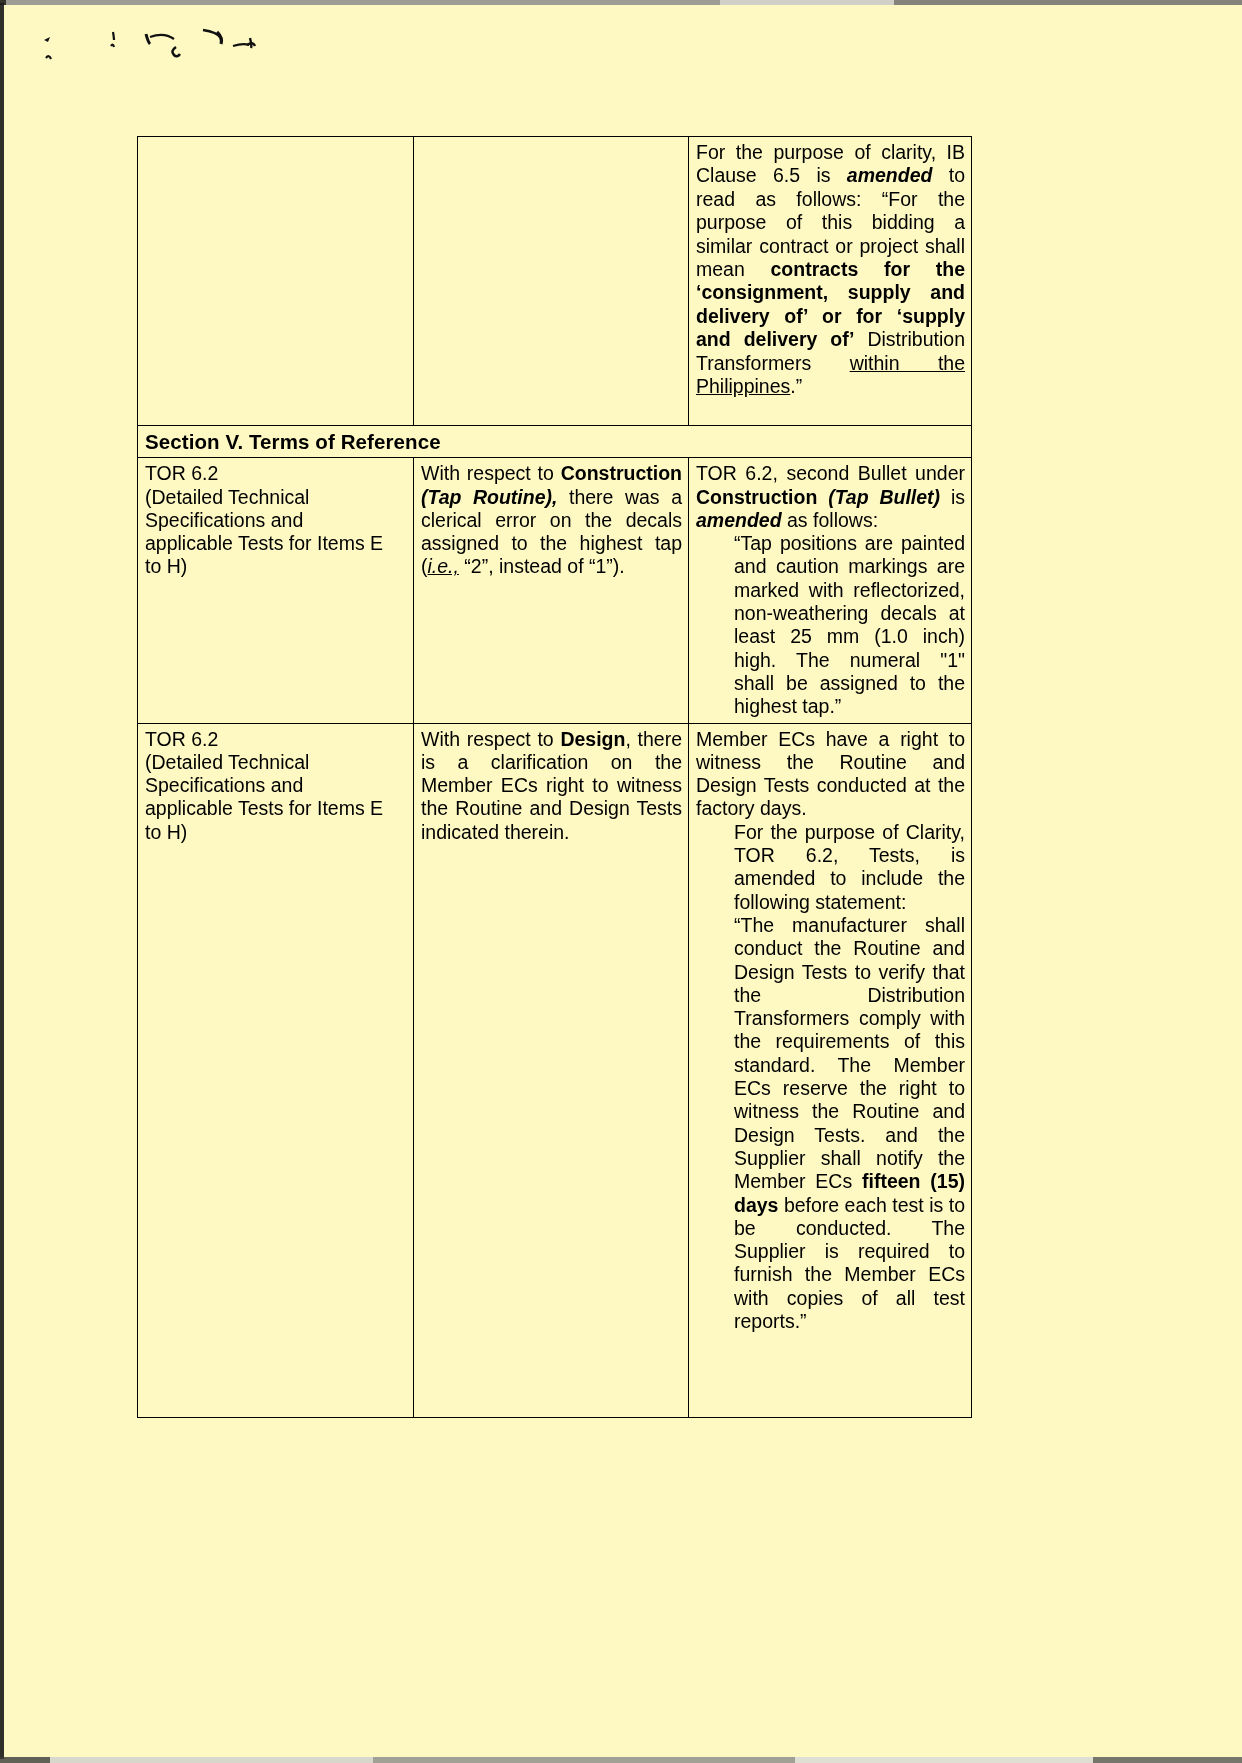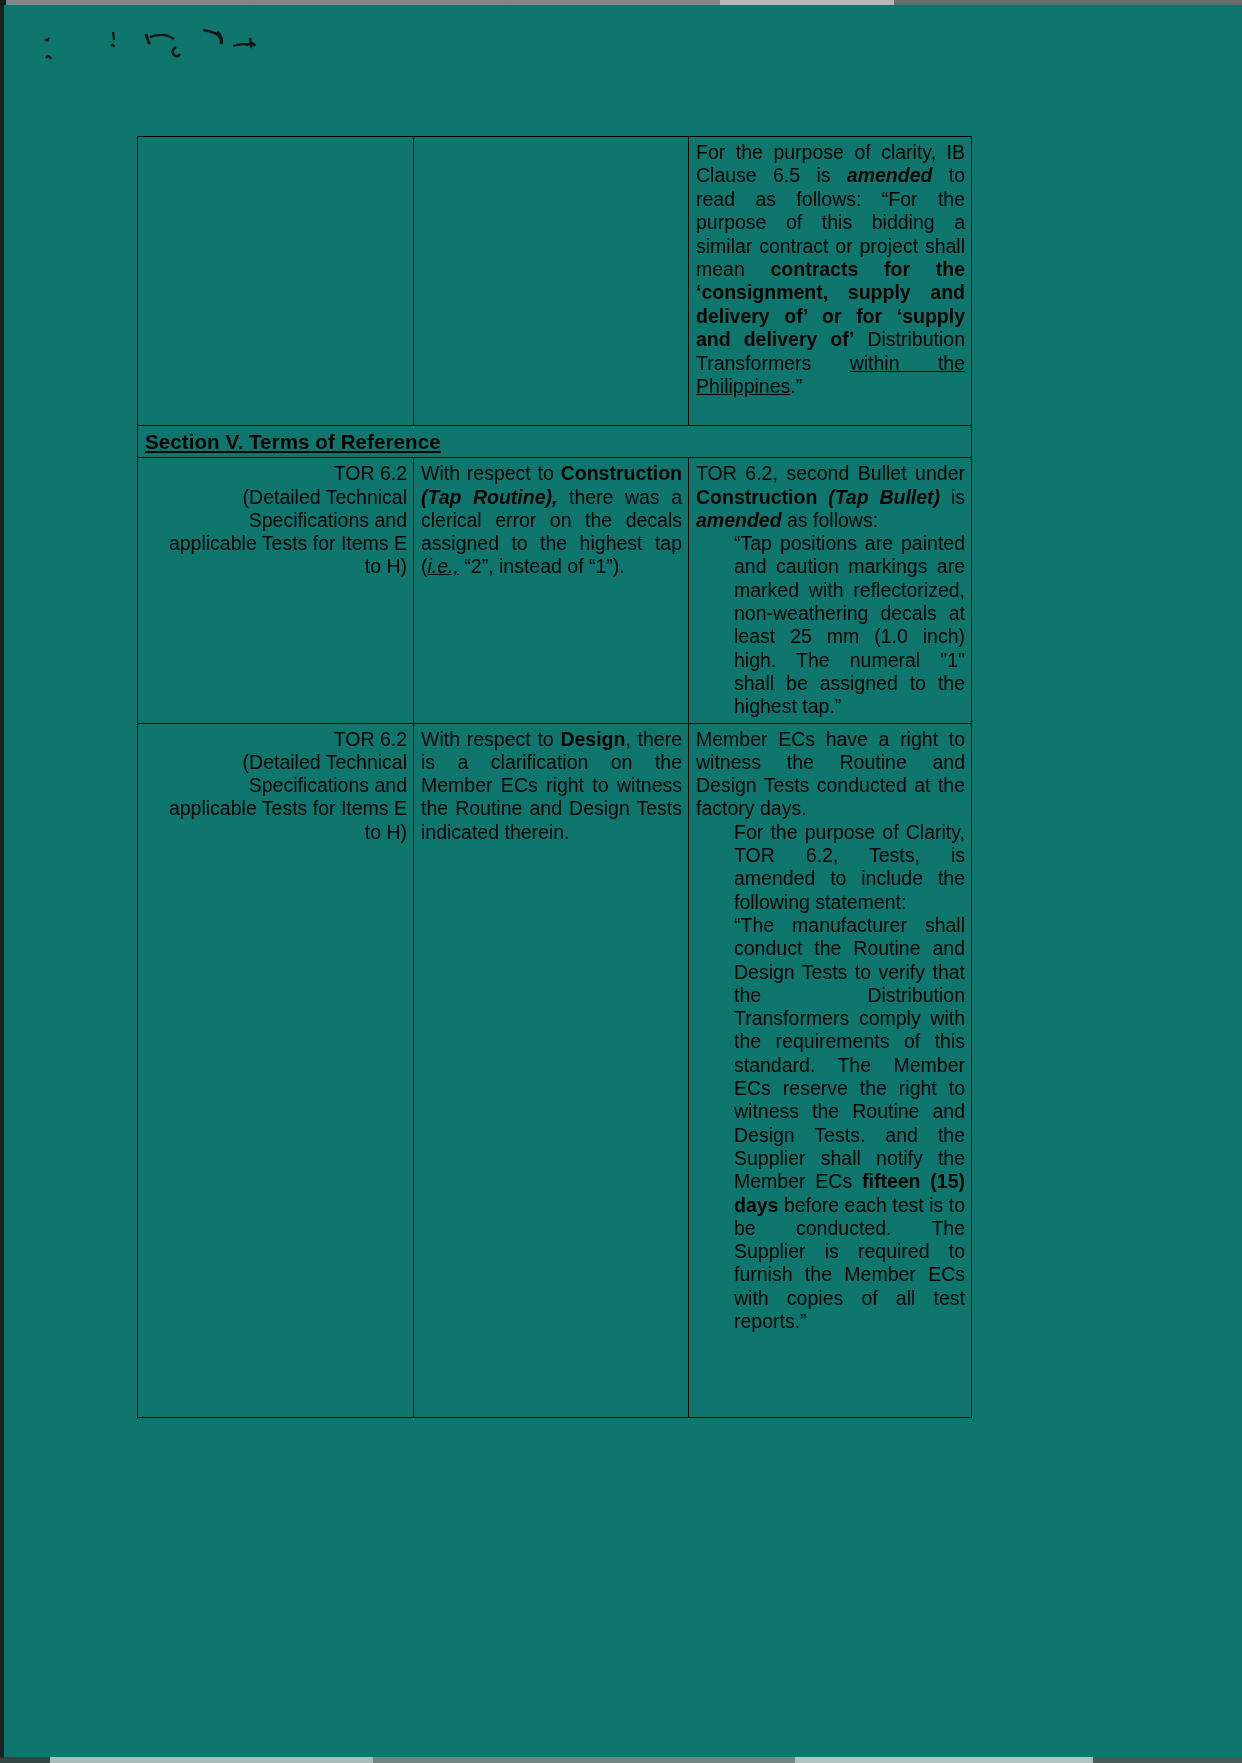--- a/index.html
+++ b/index.html
@@ -15,21 +15,21 @@
     color: #000000;
     overflow: hidden;
   }
 
   
   #scan-page {
     position: absolute;
     left: 0; top: 0;
     width: 1242px;
     height: 1763px;
-    background: #0f766e;
+    background: #fef9c3;
   }
   .scan-edge-top {
     position: absolute;
     left: 0; top: 0;
     width: 1242px; height: 5px;
     background: linear-gradient(to right, #111 0 6px, #8d8d8d 6px 58%, #c9c9c9 58% 72%, #6f6f6f 72% 100%);
     opacity: .85;
   }
   .scan-edge-left {
     position: absolute;
@@ -67,33 +67,32 @@
   #doc-table td {
     border: 1.6px solid #000;
     vertical-align: top;
     padding: 4px 6px 4px 7px;
   }
   .col-a { width: 276px; }
   .col-b { width: 275px; }
   .col-c { width: 283px; }
 
   .just { text-align: justify; text-align-last: left; }
-  .ctr { text-align: right; }
+  .ctr { text-align: left; }
   .b { font-weight: bold; }
   .bi { font-weight: bold; font-style: italic; }
   .i { font-style: italic; text-decoration: underline; }
   .u { text-decoration: underline; }
 
   .section-head {
     font-weight: bold;
     font-size: 20.5px;
     padding-top: 3px;
     padding-bottom: 3px;
     letter-spacing: .1px;
-    text-decoration: underline;
   }
 
   .cell-blank { height: 280px; }
 
   p.para {
     margin: 0;
   }
   p.para + p.para { margin-top: 0; margin-left: 38px; }
   p.gap { margin-top: 19px; }
 

